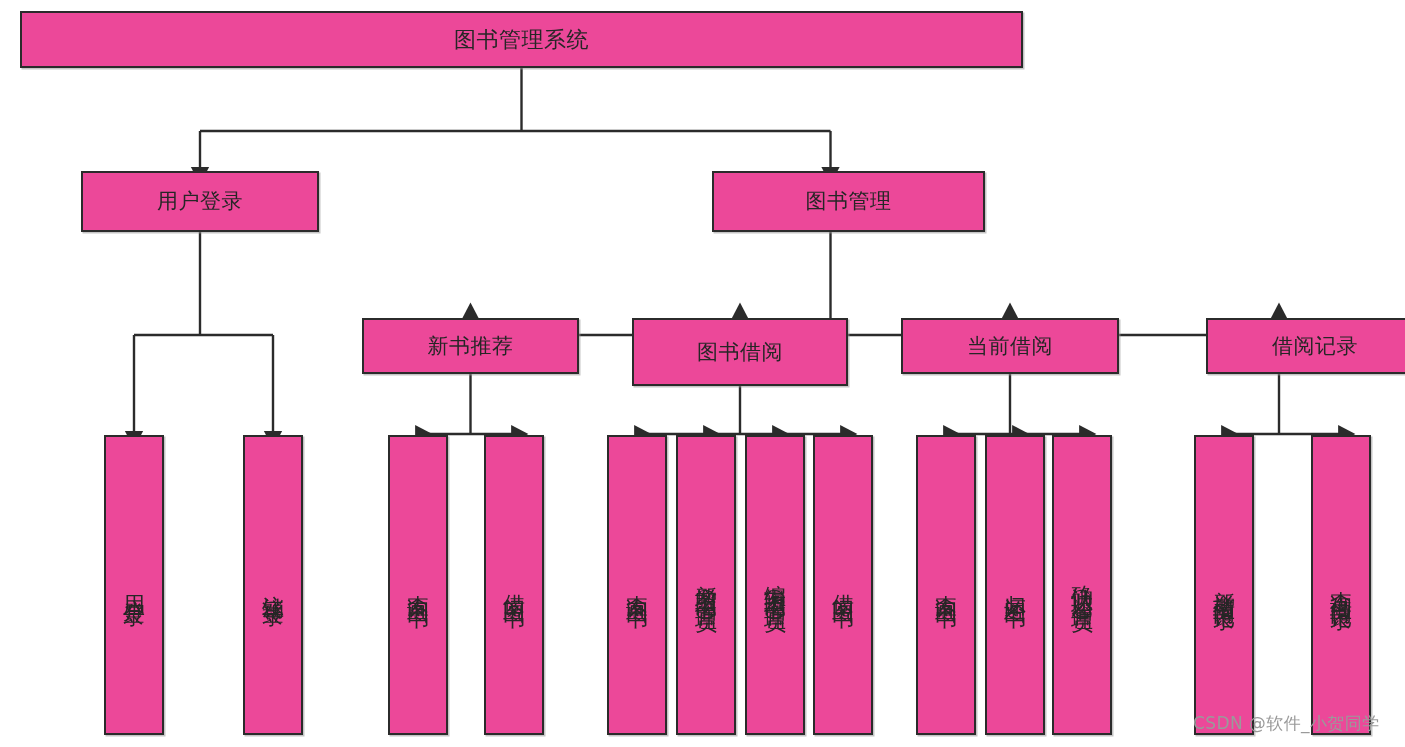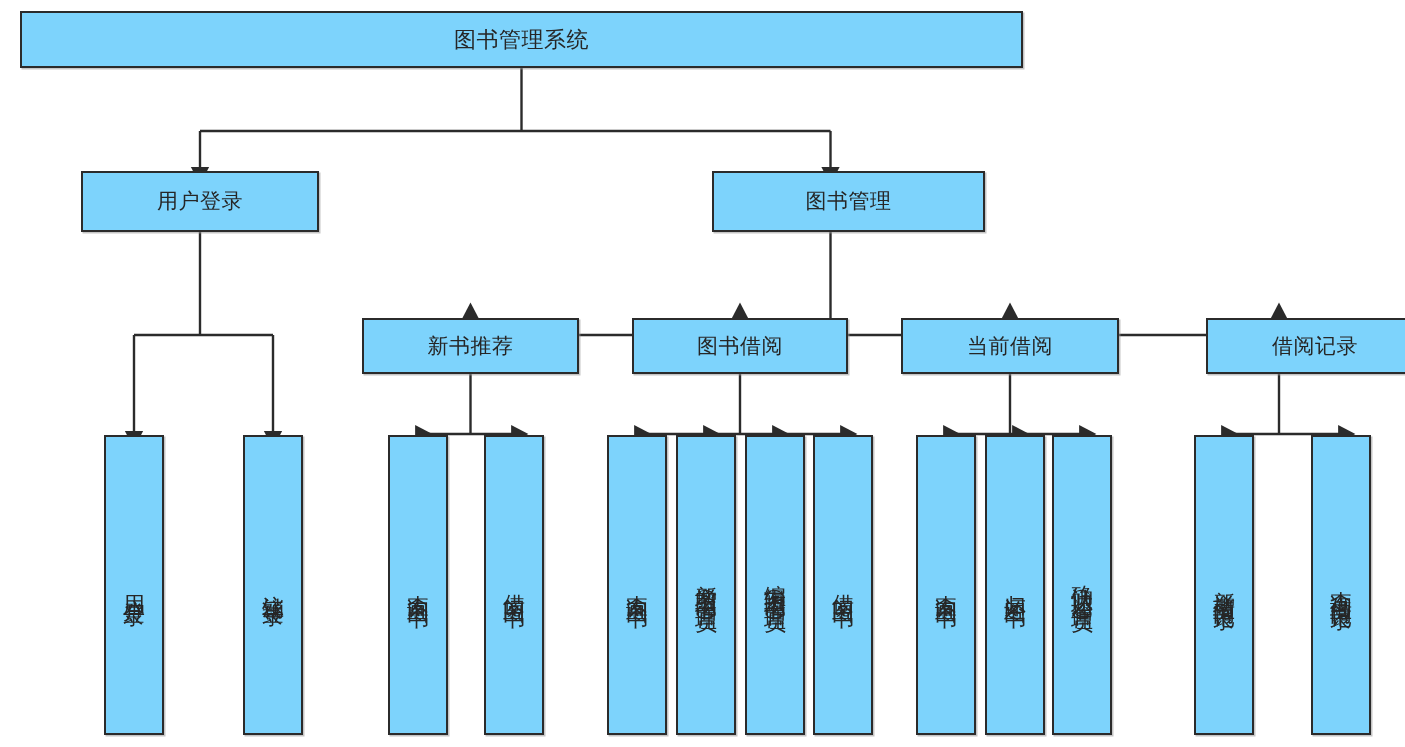--- a/index.html
+++ b/index.html
@@ -22,21 +22,21 @@
   #edge-layer {
     position: absolute;
     top: 0;
     left: 0;
     width: 1405px;
     height: 747px;
   }
   .node {
     position: absolute;
     box-sizing: border-box;
-    background: #7dd3fc;
+    background: #ec4899;
     border: 2.2px solid #2b2b2b;
     box-shadow: 1.5px 1.5px 0 rgba(150,150,150,0.55);
     display: flex;
     align-items: center;
     justify-content: center;
     z-index: 3;
   }
   .node-label {
     color: #262626;
     text-align: center;
@@ -131,21 +131,21 @@
       </div>
       <div class="node horiz" style="left: 81px; top: 171px; width: 238px; height: 61px;">
         <div class="node-label">用户登录</div>
       </div>
       <div class="node horiz" style="left: 712px; top: 171px; width: 273px; height: 61px;">
         <div class="node-label">图书管理</div>
       </div>
       <div class="node horiz" style="left: 362px; top: 318px; width: 217px; height: 56px;">
         <div class="node-label">新书推荐</div>
       </div>
-      <div class="node horiz" style="left: 632px; top: 318px; width: 216px; height: 56px;">
+      <div class="node horiz" style="left: 632px; top: 318px; width: 216px; height: 68px;">
         <div class="node-label">图书借阅</div>
       </div>
       <div class="node horiz" style="left: 901px; top: 318px; width: 218px; height: 56px;">
         <div class="node-label">当前借阅</div>
       </div>
       <div class="node horiz" style="left: 1170px; top: 318px; width: 218px; height: 56px; margin-left: 36px;">
         <div class="node-label">借阅记录</div>
       </div>
       <div class="node vert" style="left: 104px; top: 435px; width: 60px; height: 300px;">
         <div class="node-label">用户登录</div>
@@ -181,13 +181,14 @@
         <div class="node-label">确认归还（管理员）</div>
       </div>
       <div class="node vert" style="left: 1194px; top: 435px; width: 60px; height: 300px;">
         <div class="node-label">新增借阅记录</div>
       </div>
       <div class="node vert" style="left: 1311px; top: 435px; width: 60px; height: 300px;">
         <div class="node-label">查询借阅记录</div>
       </div>
     </div>
 
+  <div id="watermark">CSDN @软件_小贺同学</div>
 </div>
 
 </body></html>

